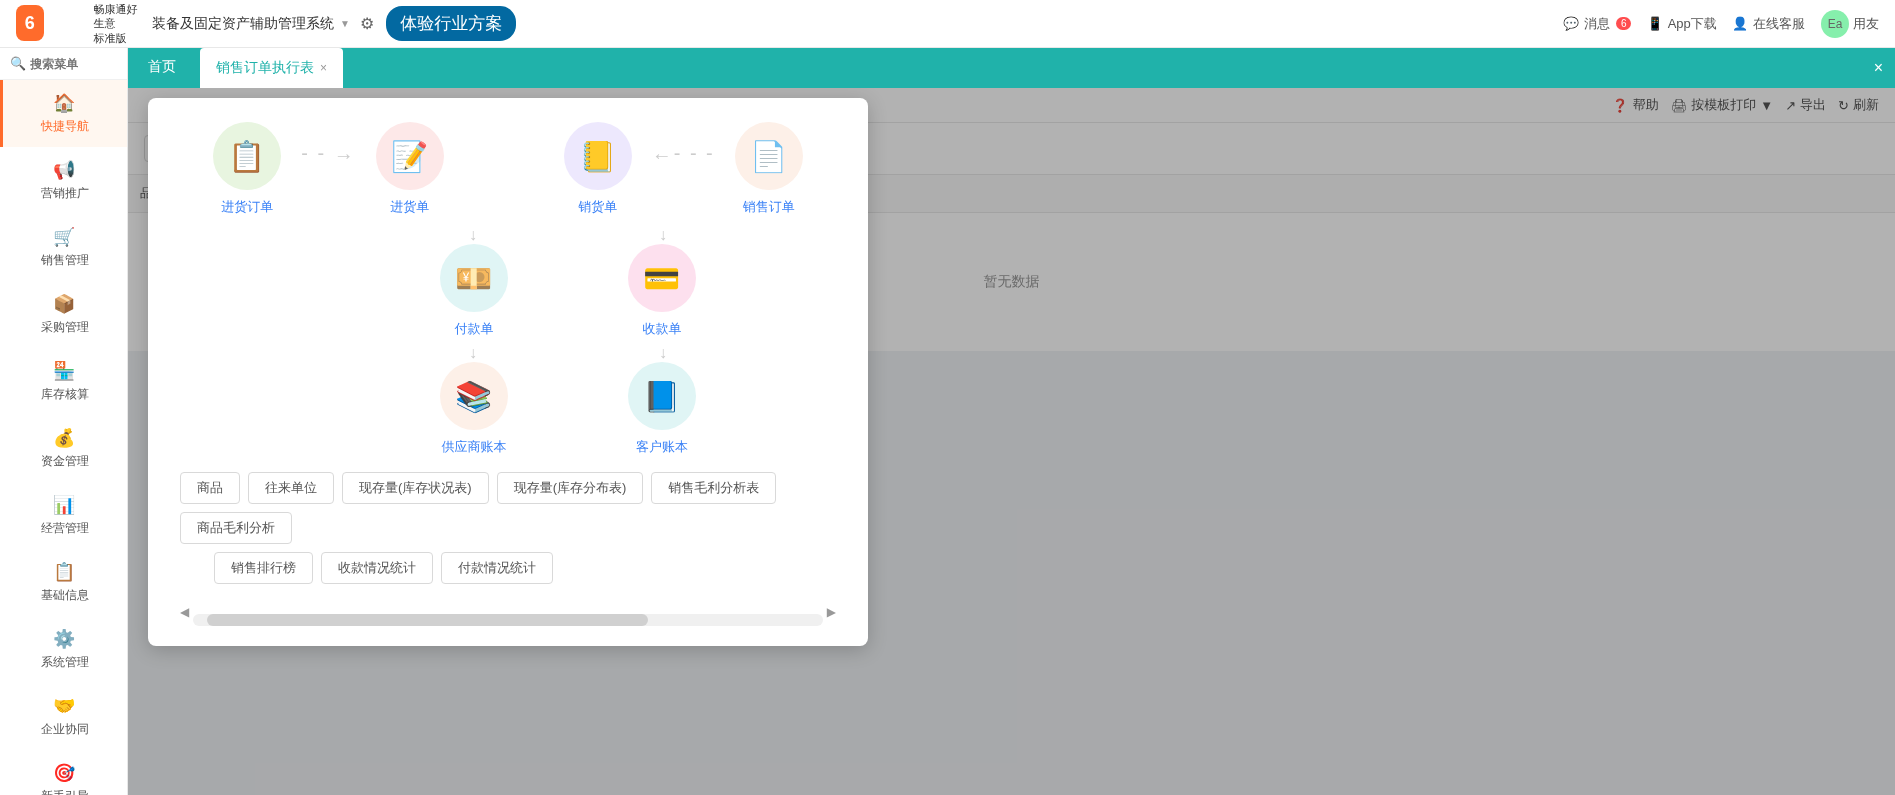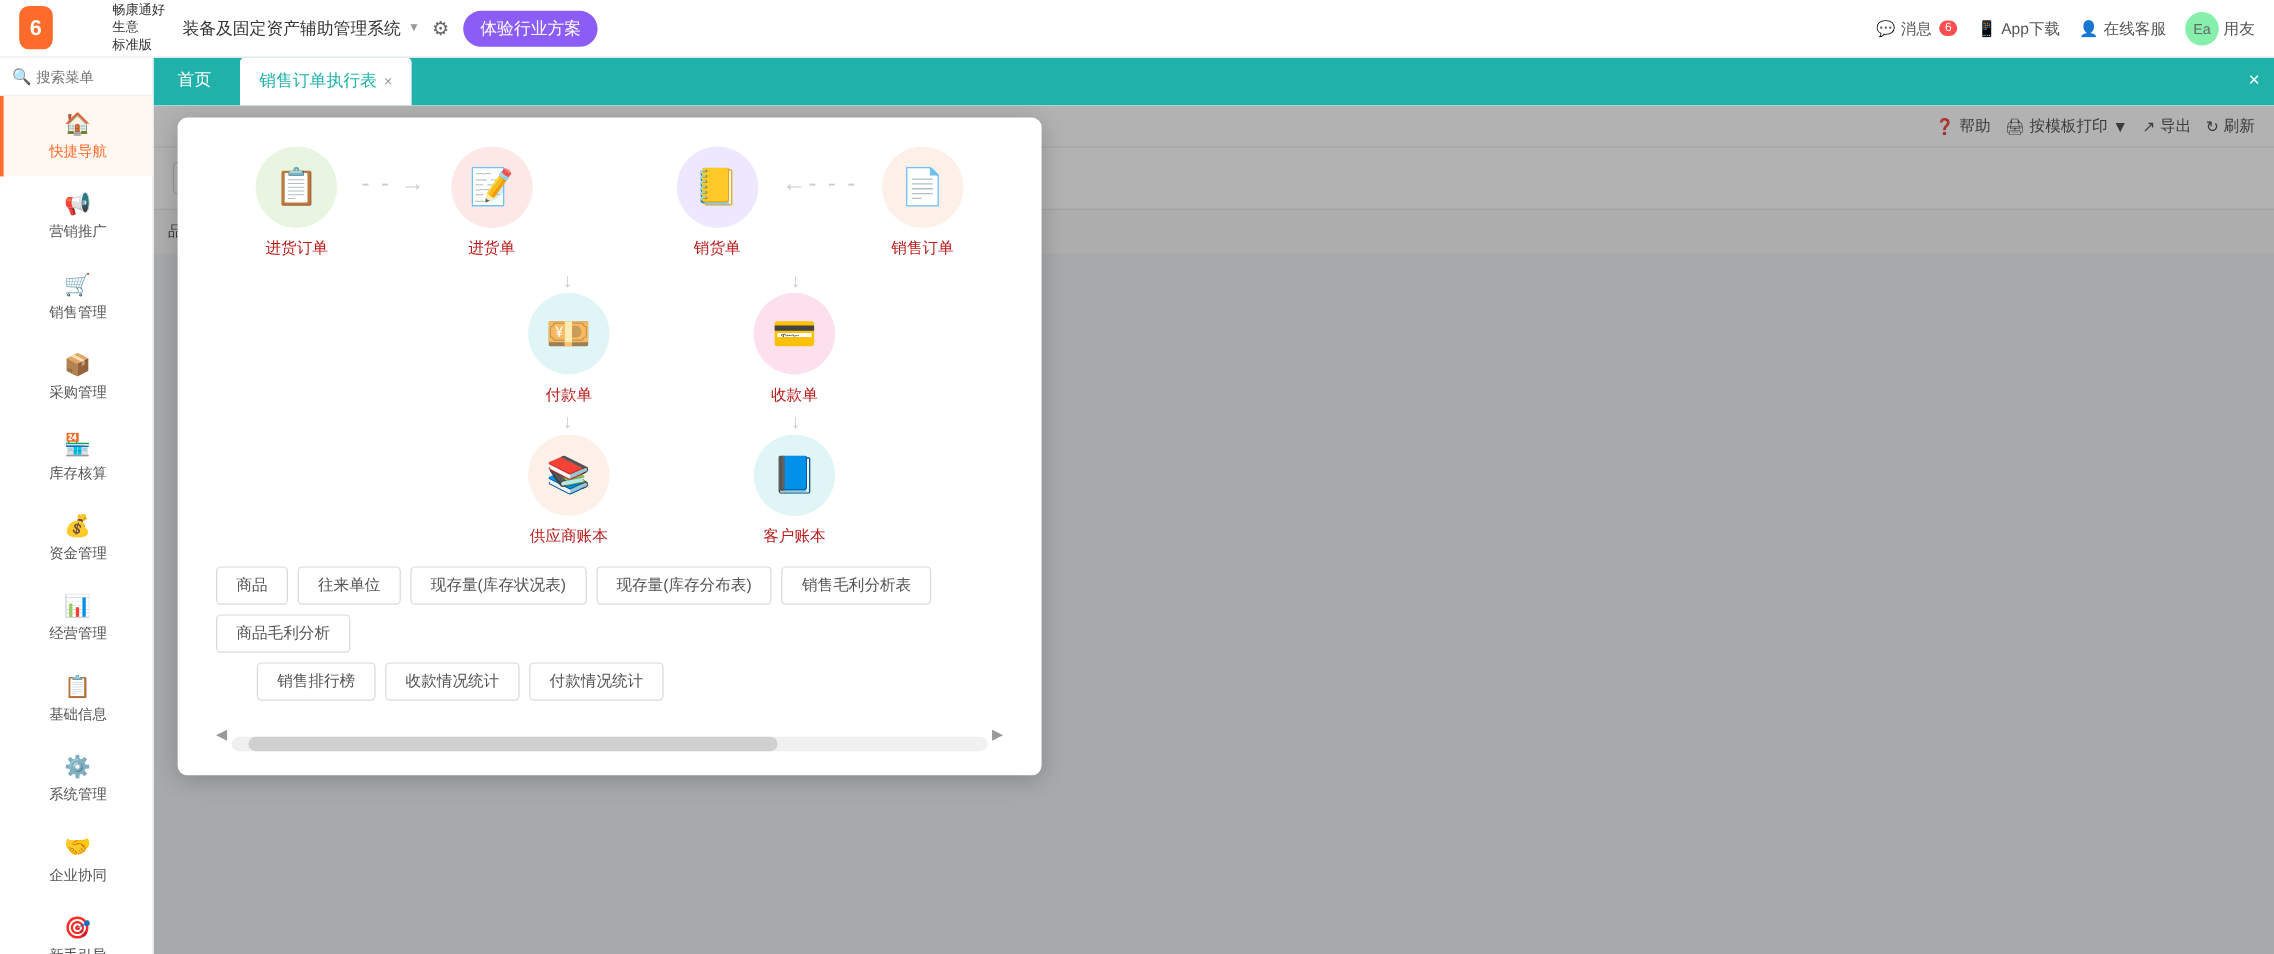--- a/index.html
+++ b/index.html
@@ -15,21 +15,21 @@
     .page-content { flex: 1; background: #f0f2f5; position: relative; overflow: hidden; }
 
     
     .logo-area { display: flex; align-items: center; width: 128px; flex-shrink: 0; }
     .logo-icon { width: 36px; height: 36px; background: #ff6b2b; border-radius: 8px; display: flex; align-items: center; justify-content: center; color: white; font-size: 18px; font-weight: bold; margin-right: 6px; }
     .logo-text { font-size: 11px; color: #333; line-height: 1.3; margin-left: 44px; }
     .system-title { display: flex; align-items: center; margin-left: 8px; font-size: 14px; color: #333; }
     .system-title-text { margin-right: 6px; }
     .dropdown-arrow { color: #999; font-size: 10px; }
     .settings-icon { margin-left: 10px; color: #666; font-size: 16px; cursor: pointer; }
-    .trial-btn { margin-left: 12px; background: #8b5cf6; color: white; border: none; border-radius: 16px; padding: 6px 14px; font-size: 14px; cursor: pointer; }
+    .trial-btn { margin-left: 12px; background: #0369a1; color: white; border: none; border-radius: 16px; padding: 6px 14px; font-size: 17px; cursor: pointer; }
     .top-right { margin-left: auto; display: flex; align-items: center; gap: 16px; }
     .top-right-item { display: flex; align-items: center; gap: 4px; color: #555; font-size: 13px; cursor: pointer; }
     .badge { background: #ff4d4f; color: white; border-radius: 10px; font-size: 10px; padding: 1px 5px; margin-left: 2px; }
     .avatar-circle { width: 28px; height: 28px; border-radius: 50%; background: #86efac; display: flex; align-items: center; justify-content: center; font-size: 12px; color: #666; }
 
     
     .sidebar-search { display: flex; align-items: center; padding: 8px 10px; border-bottom: 1px solid #f0f0f0; }
     .sidebar-search input { border: none; outline: none; font-size: 12px; width: 100%; color: #999; }
     .sidebar-item { display: flex; flex-direction: column; align-items: center; padding: 12px 8px; cursor: pointer; color: #555; font-size: 12px; border-left: 3px solid transparent; }
     .sidebar-item.active { background: #fff7f0; color: #ff6b2b; border-left-color: #ff6b2b; }
@@ -53,21 +53,21 @@
     .table-area { background: white; flex: 1; overflow: auto; }
     .table-header { display: flex; background: #fafafa; border-bottom: 1px solid #e8e8e8; }
     .th { padding: 10px 12px; font-size: 12px; color: #555; white-space: nowrap; border-right: 1px solid #f0f0f0; }
     .no-data { text-align: center; padding: 60px; color: #999; font-size: 14px; }
 
     
     .modal-overlay { position: absolute; top: 0; left: 0; right: 0; bottom: 0; background: rgba(0,0,0,0.3); z-index: 100; display: flex; align-items: flex-start; justify-content: flex-start; padding: 10px 0 0 20px; }
     .modal { background: white; border-radius: 8px; width: 720px; min-height: 500px; box-shadow: 0 4px 20px rgba(0,0,0,0.2); padding: 24px 32px 20px; position: relative; }
     .flow-node { display: flex; flex-direction: column; align-items: center; margin: 0 20px; }
     .flow-circle { width: 68px; height: 68px; border-radius: 50%; display: flex; align-items: center; justify-content: center; font-size: 28px; margin-bottom: 8px; }
-    .flow-label { font-size: 13px; color: #b91c1c; }
+    .flow-label { font-size: 13px; color: #3b82f6; }
 
     
     .circle-green { background: #e8f5e0; }
     .circle-red { background: #fde8e8; }
     .circle-purple { background: #ede8fd; }
     .circle-orange { background: #fdf0e8; }
     .circle-teal { background: #e0f5f5; }
     .circle-pink { background: #fde0ee; }
 
     
@@ -122,21 +122,21 @@
         <span>用友</span>
       </div>
     </div>
   </div>
 
   <div class="main-layout">
 
     <div class="sidebar">
       <div class="sidebar-search">
         <span style="color:#999;margin-right:4px;">🔍</span>
-        <input type="text" style="border: none; outline: none; font-size: 12px; width: 100%; color: rgb(153, 153, 153);" placeholder="搜索菜单">
+        <input type="text" style="border: none; outline: none; font-size: 12px; width: 100%; color: rgb(153, 153, 153); font-weight: bold;" placeholder="搜索菜单">
       </div>
       <div class="sidebar-item active">
         <span class="item-icon">🏠</span>
         <span>快捷导航</span>
       </div>
       <div class="sidebar-item">
         <span class="item-icon">📢</span>
         <span>营销推广</span>
       </div>
       <div class="sidebar-item">
@@ -226,20 +226,21 @@
             <div class="th">品</div>
             <div class="th">商品</div>
             <div class="th">金额</div>
             <div class="th">预估毛利</div>
             <div class="th">预估毛利率</div>
             <div class="th">订金</div>
             <div class="th">累计收款金额</div>
             <div class="th">收款比例</div>
             <div class="th">还差多少天</div>
           </div>
+          <div class="no-data">暂无数据</div>
         </div>
 
         <div class="modal-overlay">
           <div class="modal">
 
             <div style="display:flex; align-items:flex-start; justify-content:center; margin-bottom:10px;">
 
               <div class="flow-node">
                 <div class="flow-circle circle-green" style="font-size:30px;">📋</div>
                 <div class="flow-label">进货订单</div>

